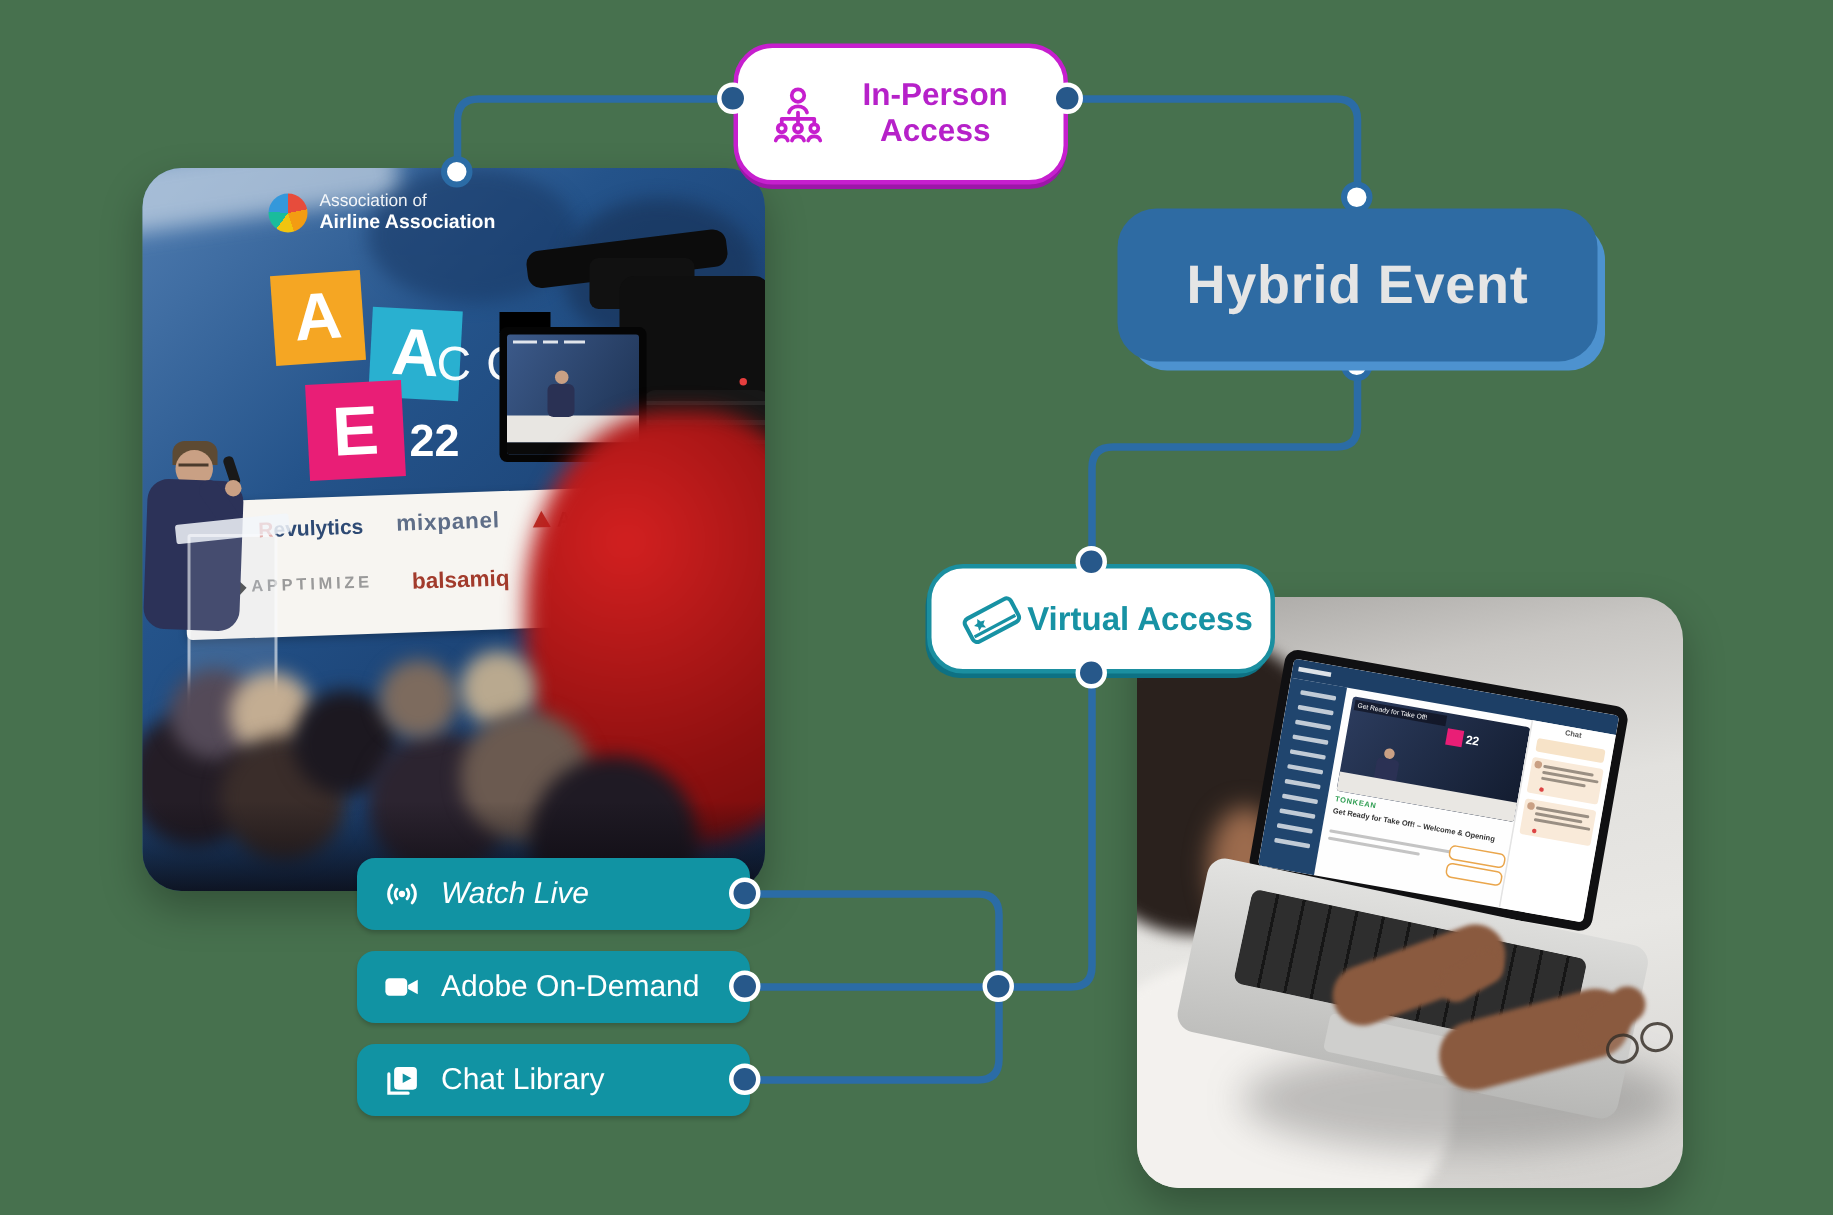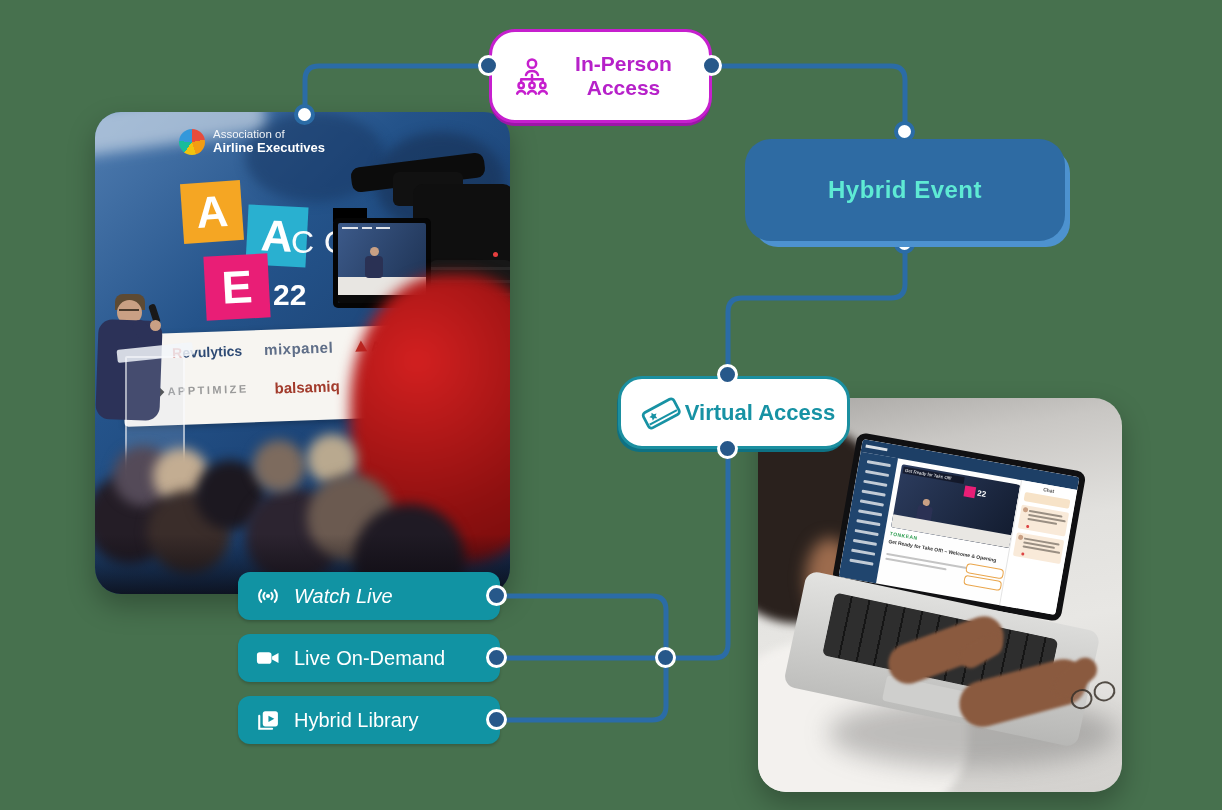--- a/index.html
+++ b/index.html
@@ -20,21 +20,21 @@
   .pill{position:absolute;background:#fff;display:flex;align-items:center;z-index:8;}
   #inperson{left:489px;top:29px;width:223px;height:94px;border:3.5px solid #c61fce;border-radius:26px;
             box-shadow:0 4px 0 -1px #9c17a8;box-sizing:border-box;}
   #inperson .lbl{flex:1;text-align:center;color:#b621c9;font-size:21px;font-weight:700;line-height:1.12;
                  padding-right:14px;}
   #inperson .icn{margin-left:20px;width:40px;height:40px;flex:none;}
 
   
   #hybrid{left:745px;top:139px;width:320px;height:102px;background:#2e6ba3;border-radius:26px;
           box-shadow:7px 8px 0 -2px #4d92cf;display:flex;align-items:center;justify-content:center;z-index:8;position:absolute;}
-  #hybrid .lbl{color:#5eead4;font-size:24px;font-weight:700;letter-spacing:.5px;}
+  #hybrid .lbl{color:#e5e5e5;font-size:36px;font-weight:700;letter-spacing:.5px;}
 
   
   #virtual{left:618px;top:376px;width:232px;height:73px;border:3.5px solid #1b8fa0;border-radius:24px;
            box-shadow:-2px 4px 0 -1px #0e7183;box-sizing:border-box;}
   #virtual .lbl{flex:1;text-align:center;color:#1792a4;font-size:22px;font-weight:700;padding-right:10px;}
   #virtual .icn{margin-left:18px;width:44px;height:44px;flex:none;}
 
   
   .tealbtn{position:absolute;left:238px;width:262px;height:48px;background:#1193a3;border-radius:12px;
            display:flex;align-items:center;z-index:8;box-shadow:0 2px 3px rgba(0,0,0,.18);}
@@ -188,21 +188,21 @@
 
   <div id="confphoto">
     <div class="abs" id="conf-streak"></div>
     <div class="blob" style="left:150px;top:0;width:140px;height:90px;background:#1a3a66;opacity:.6;"></div>
     <div class="blob" style="left:280px;top:20px;width:130px;height:100px;background:#183257;opacity:.65;"></div>
 
     <div id="conf-brand" class="abs">
       <div class="disc"></div>
       <div>
         <div class="t1">Association of</div>
-        <div class="t2">Airline Executives</div>
+        <div class="t2">Airline Association</div>
       </div>
     </div>
 
     <div class="tile" id="tileA1">A</div>
     <div class="tile" id="tileA2">A</div>
     <div class="tile" id="tileE">E</div>
     <div id="conf-year">22</div>
     <div id="conf-word">CONFE</div>
 
     <div id="conf-wall">
@@ -395,30 +395,30 @@
       <circle cx="12" cy="12" r="1.8" fill="#fff"></circle>
     </svg>
     <div class="lbl">Watch Live</div>
   </div>
 
   <div class="tealbtn" style="top:634px;">
     <svg class="icn" viewBox="0 0 24 24">
       <rect x="2.5" y="7" width="12.5" height="10" rx="2.4" fill="#fff"></rect>
       <path d="M15.5,10.8 L21,7.8 V16.2 L15.5,13.2 Z" fill="#fff"></path>
     </svg>
-    <div class="lbl">Live On-Demand</div>
+    <div class="lbl">Adobe On-Demand</div>
   </div>
 
   <div class="tealbtn" style="top:696px;">
     <svg class="icn" viewBox="0 0 24 24">
       <path d="M4.5,8.5 V19.5 H15.5" fill="none" stroke="#fff" stroke-width="1.8" stroke-linecap="round"></path>
       <rect x="7.5" y="4.5" width="13" height="13" rx="2.2" fill="#fff"></rect>
       <path d="M12.4,8.3 L17.4,11 L12.4,13.7 Z" fill="#1193a3"></path>
     </svg>
-    <div class="lbl">Hybrid Library</div>
+    <div class="lbl">Chat Library</div>
   </div>
 
   <div class="dot-light" style="left:294px;top:104px;"></div>
   <div class="dot-light" style="left:894px;top:121px;"></div>
   <div class="dot-light" style="left:894px;top:233px;"></div>
   <div class="dot-dark" style="left:478px;top:55px;"></div>
   <div class="dot-dark" style="left:701px;top:55px;"></div>
   <div class="dot-dark" style="left:717px;top:364px;"></div>
   <div class="dot-dark" style="left:717px;top:438px;"></div>
   <div class="dot-dark" style="left:655px;top:647px;"></div>

